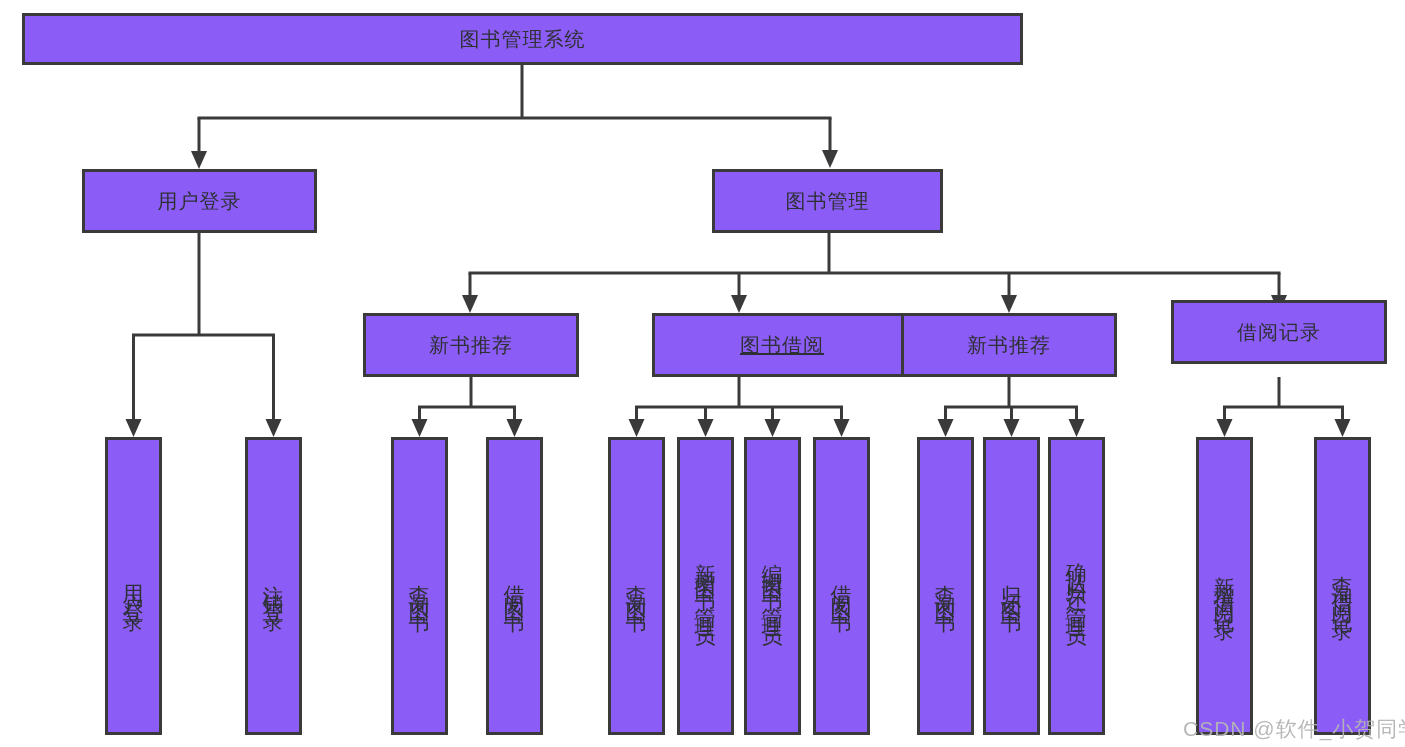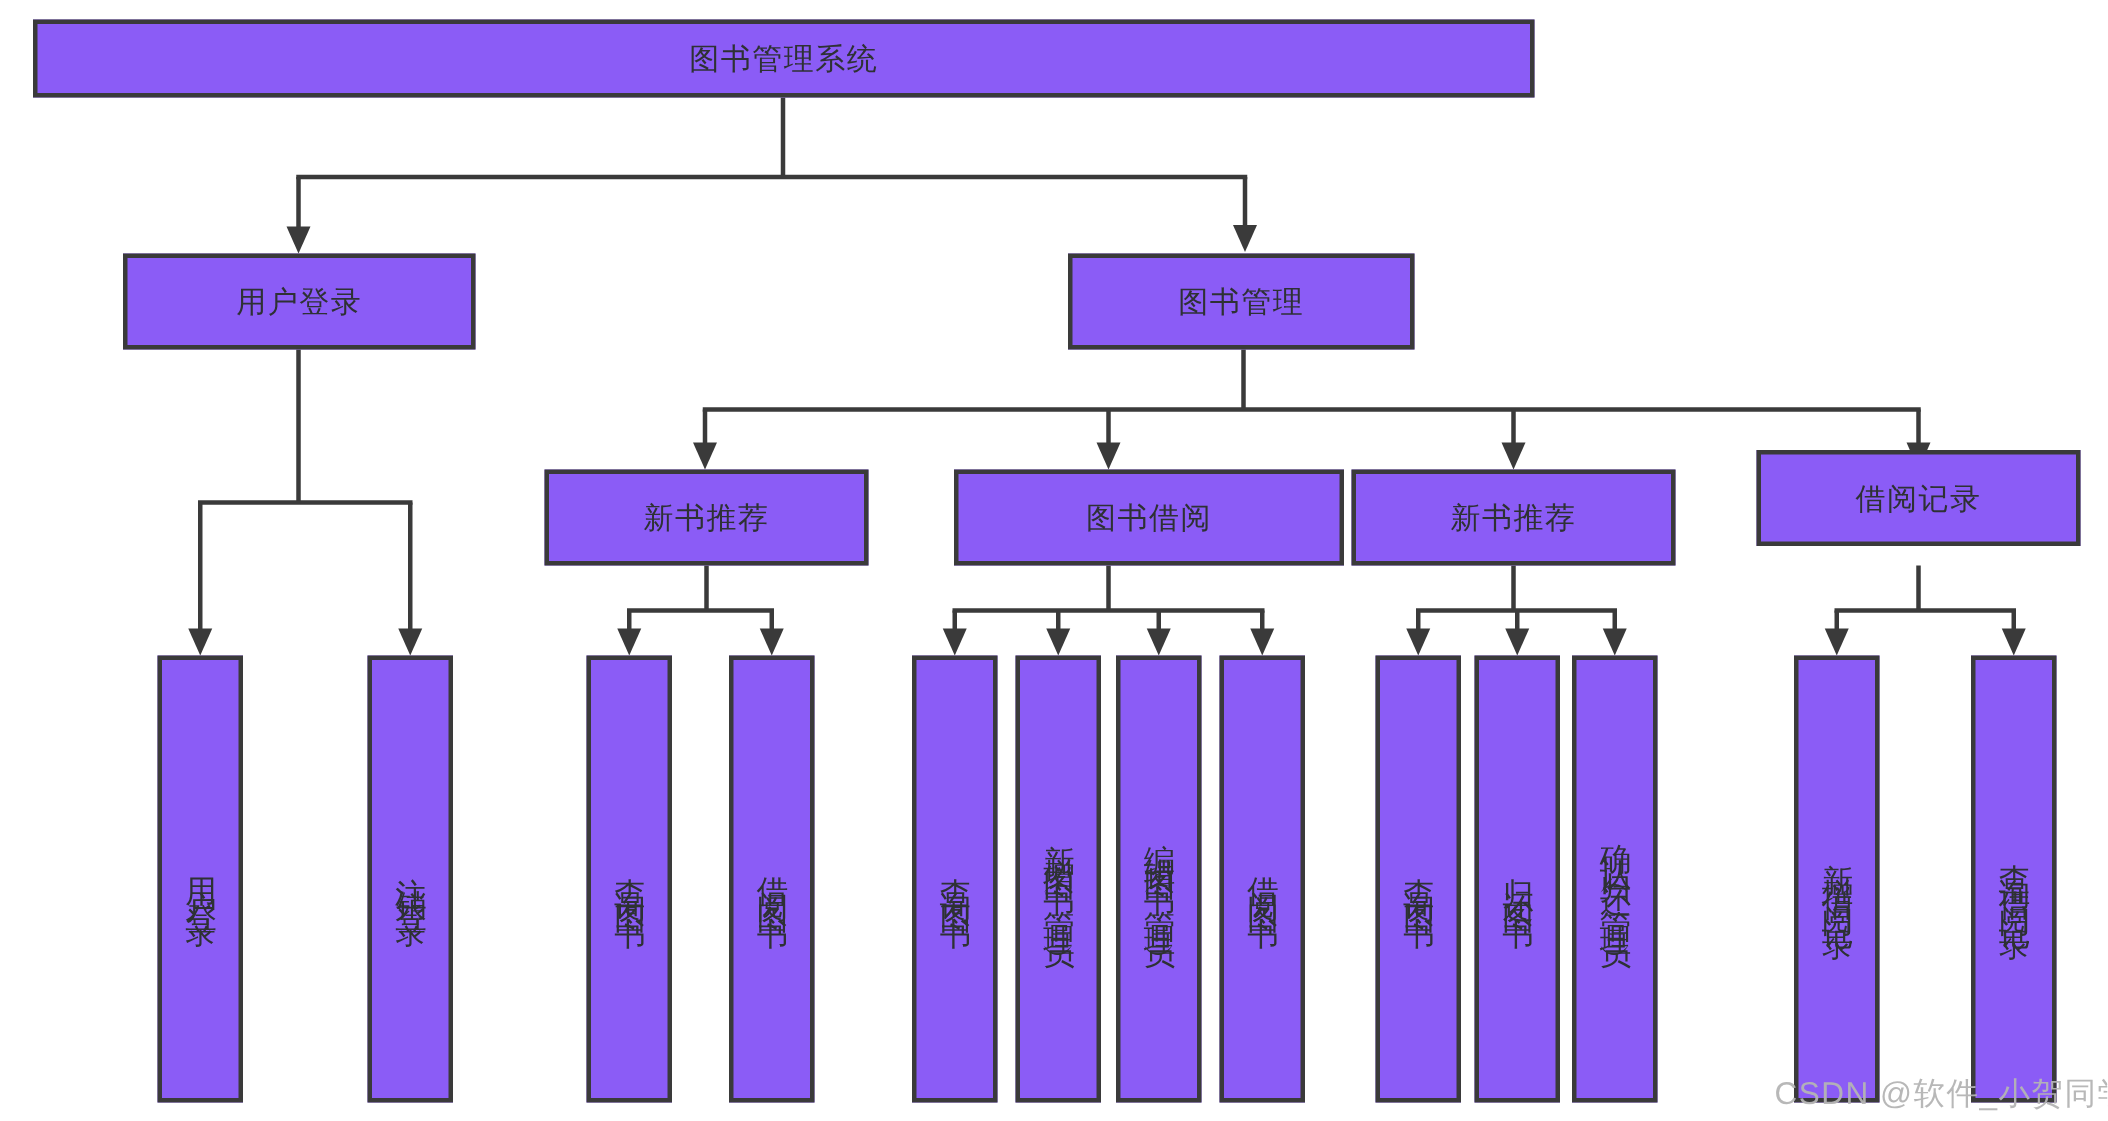--- a/index.html
+++ b/index.html
@@ -111,21 +111,21 @@
     <line x1="1342.5" y1="407" x2="1342.5" y2="421"></line>
       <polygon points="1334.5,419 1350.5,419 1342.5,437"></polygon>
   </svg>
 
   <div class="node hbox" style="left:22px;top:13px;width:1001px;height:52px;">图书管理系统</div>
 
   <div class="node hbox" style="left:82px;top:169px;width:235px;">用户登录</div>
   <div class="node hbox" style="left:712px;top:169px;width:231px;">图书管理</div>
 
   <div class="node hbox" style="left:363px;top:313px;width:216px;">新书推荐</div>
-  <div class="node hbox" style="left:636px;top:313px;width:260px;">图书借阅</div>
+  <div class="node hbox" style="left:652px;top:313px;width:260px;text-decoration:underline;">图书借阅</div>
   <div class="node hbox" style="left:901px;top:313px;width:216px;">新书推荐</div>
   <div class="node hbox" style="left:1171px;top:300px;width:216px;">借阅记录</div>
 
   <div class="node leaf" style="left:105px;">用户登录</div>
   <div class="node leaf" style="left:245px;">注销登录</div>
 
   <div class="node leaf" style="left:391px;">查询图书</div>
   <div class="node leaf" style="left:486px;">借阅图书</div>
 
   <div class="node leaf" style="left:608px;">查询图书</div>

